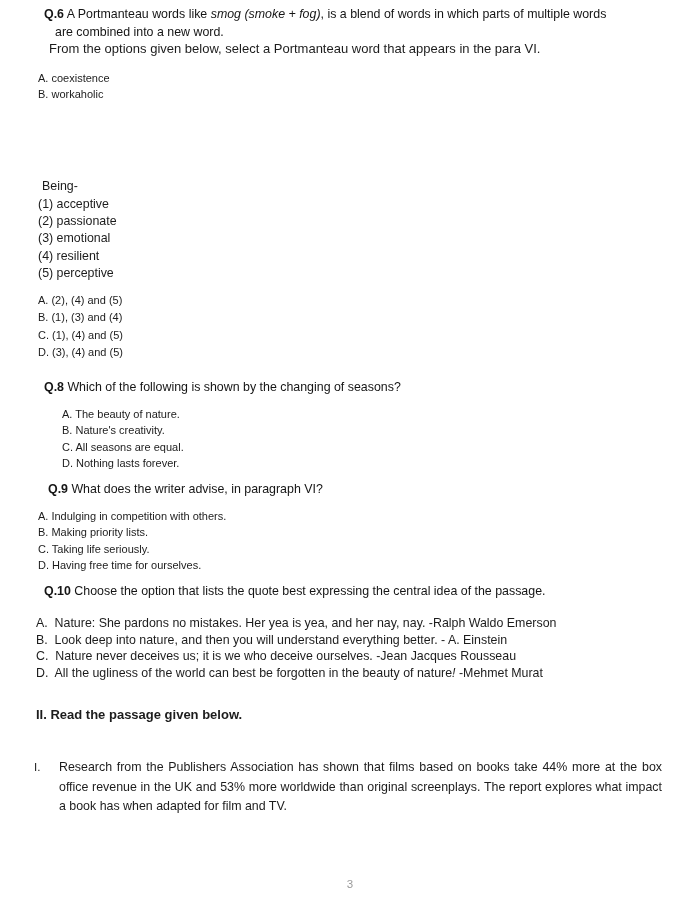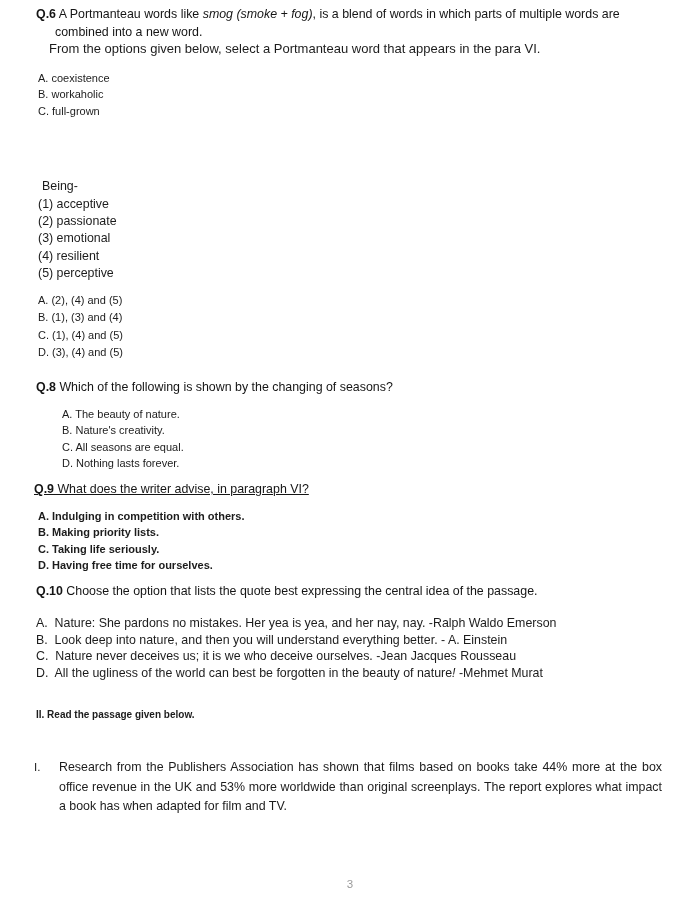--- a/index.html
+++ b/index.html
@@ -27,20 +27,21 @@
     position: absolute;
     box-sizing: border-box;
   }
   .qhead {
     font-size: 12.4px;
     line-height: 17.5px;
     color: #151515;
   }
   .qhead .qnum {
     font-weight: bold;
+    margin-left: 8px;
   }
   .qbody-indent {
     padding-left: 19px;
     text-indent: -19px;
   }
   .qcont {
     font-size: 13px;
     line-height: 17.5px;
   }
   .opt {
@@ -52,21 +53,21 @@
     font-size: 12.4px;
     line-height: 16.6px;
     white-space: pre;
   }
   .numitem {
     font-size: 12.4px;
     line-height: 17.2px;
     white-space: pre;
   }
   .sec-head {
-    font-size: 10px;
+    font-size: 13px;
     font-weight: bold;
     line-height: 17px;
   }
   .passage-wrap {
     position: absolute;
     font-size: 12.4px;
     line-height: 19.5px;
   }
   .passage-marker {
     position: absolute;
@@ -95,21 +96,20 @@
 
   <div class="block qhead qbody-indent" style="left:36px; top:6px; width:590px;">
     <span class="qnum">Q.6</span><span> A Portmanteau words like </span><i>smog (smoke + fog)</i><span>, is a blend of words in which parts of multiple words are combined into a new word.</span>
   </div>
 
   <div class="block qcont" style="left:49px; top:40px; width:600px;">From the options given below, select a Portmanteau word that appears in the para VI.</div>
 
   <div class="block" style="left:38px; top:70px; width:300px;">
     <div class="opt">A. coexistence</div>
     <div class="opt">B. workaholic</div>
-    <div class="opt">C. full-grown</div>
   </div>
 
 
   <div class="block numitem" style="left:42px; top:178px; width:200px;">Being-</div>
 
   <div class="block" style="left:38px; top:196px; width:250px;">
     <div class="numitem">(1) acceptive</div>
     <div class="numitem">(2) passionate</div>
     <div class="numitem">(3) emotional</div>
     <div class="numitem">(4) resilient</div>
@@ -127,25 +127,25 @@
     <span class="qnum">Q.8</span><span> Which of the following is shown by the changing of seasons?</span>
   </div>
 
   <div class="block" style="left:38px; top:406px; width:320px;margin-left:24px;">
     <div class="opt">A. The beauty of nature.</div>
     <div class="opt">B. Nature's creativity.</div>
     <div class="opt">C. All seasons are equal.</div>
     <div class="opt">D. Nothing lasts forever.</div>
   </div>
 
-  <div class="block qhead" style="left:34px; top:481px; width:600px;text-decoration:underline;">
+  <div class="block qhead" style="left:40px; top:481px; width:600px;">
     <span class="qnum">Q.9</span><span> What does the writer advise, in paragraph VI?</span>
   </div>
 
-  <div class="block" style="left:38px; top:508px; width:360px;font-weight:bold;">
+  <div class="block" style="left:38px; top:508px; width:360px;">
     <div class="opt">A. Indulging in competition with others.</div>
     <div class="opt">B. Making priority lists.</div>
     <div class="opt">C. Taking life seriously.</div>
     <div class="opt">D. Having free time for ourselves.</div>
   </div>
 
   <div class="block qhead" style="left:36px; top:583px; width:620px;">
     <span class="qnum">Q.10</span><span> Choose the option that lists the quote best expressing the central idea of the passage.</span>
   </div>
 

